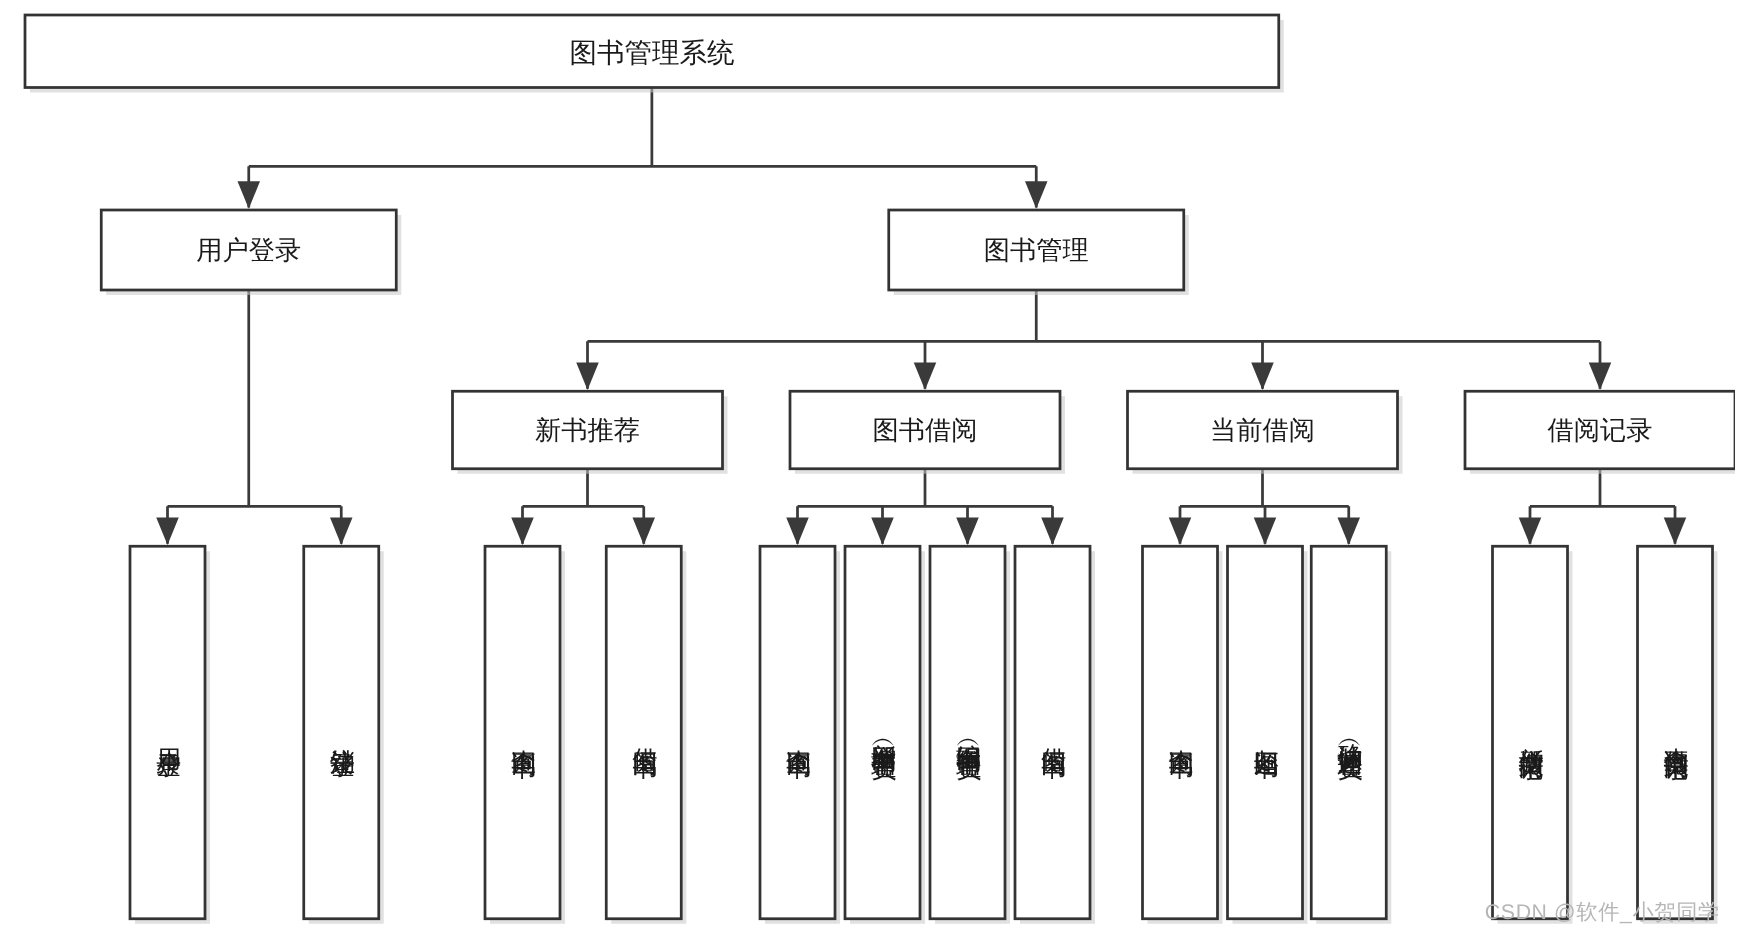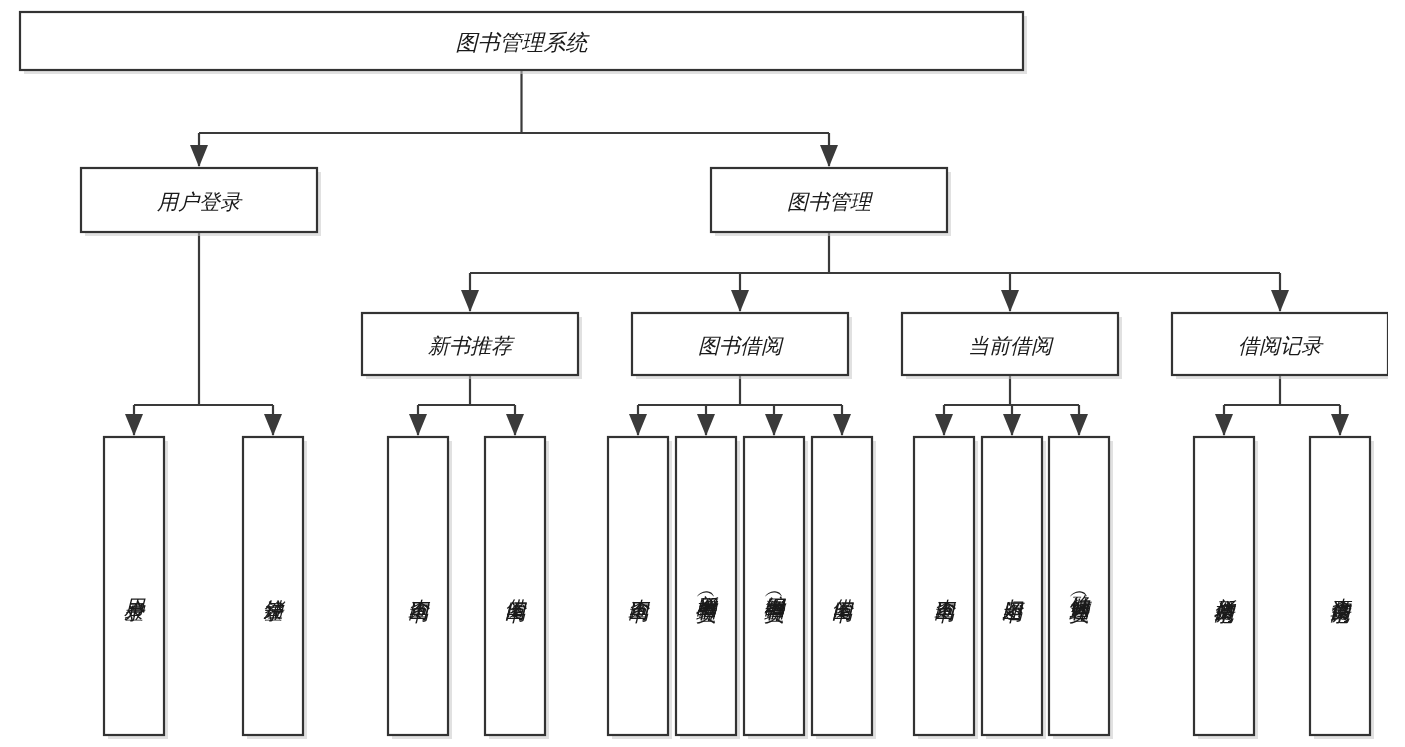--- a/index.html
+++ b/index.html
@@ -9,21 +9,20 @@
   }
   body {
     font-family: "Liberation Sans", "DejaVu Sans", sans-serif;
   }
   #diagram-root {
     position: relative;
     width: 1388px;
     height: 747px;
     background: #ffffff;
     overflow: hidden;
-    font-style: italic;
   }
   svg#flow-svg {
     position: absolute;
     left: 0;
     top: 0;
     width: 1405px;
     height: 747px;
   }
   .node-box {
     fill: #ffffff;
@@ -207,14 +206,15 @@
       <div class="vlabel" style="left: 676px; top: 437px; width: 60px; height: 298px;">新增图书（管理员）</div>
       <div class="vlabel" style="left: 744px; top: 437px; width: 60px; height: 298px;">编辑图书（管理员）</div>
       <div class="vlabel" style="left: 812px; top: 437px; width: 60px; height: 298px;">借阅图书</div>
       <div class="vlabel" style="left: 914px; top: 437px; width: 60px; height: 298px;">查询图书</div>
       <div class="vlabel" style="left: 982px; top: 437px; width: 60px; height: 298px;">归还图书</div>
       <div class="vlabel" style="left: 1049px; top: 437px; width: 60px; height: 298px;">确认归还（管理员）</div>
       <div class="vlabel" style="left: 1194px; top: 437px; width: 60px; height: 298px;">新增借阅记录</div>
       <div class="vlabel" style="left: 1310px; top: 437px; width: 60px; height: 298px;">查询借阅记录</div>
     </div>
 
+  <div id="watermark">CSDN @软件_小贺同学</div>
 
 </div>
 
 </body></html>

